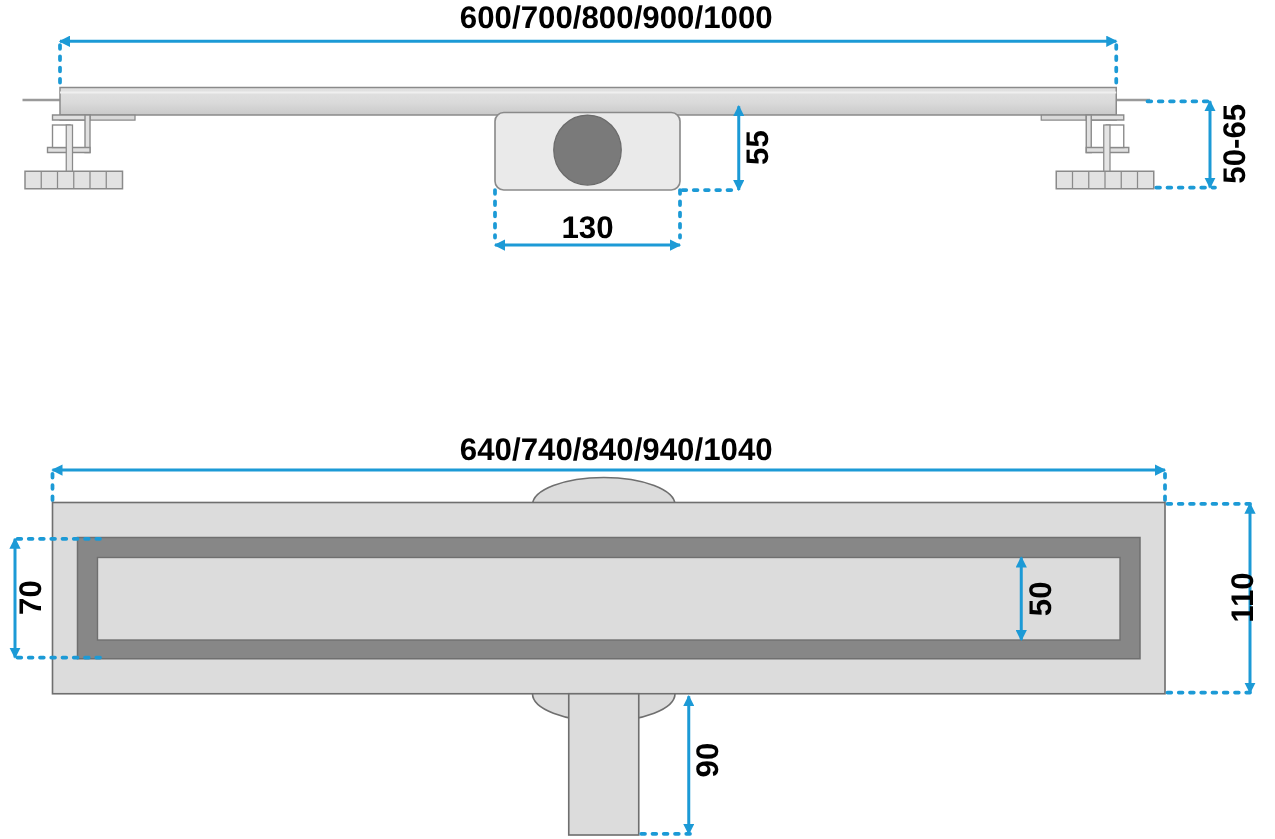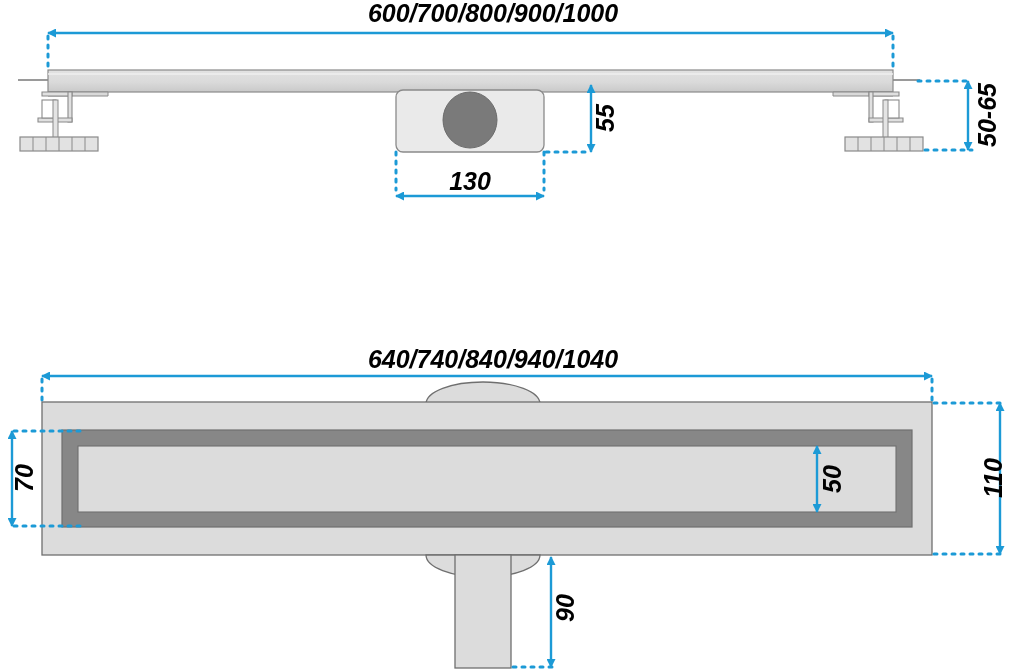--- a/index.html
+++ b/index.html
@@ -10,21 +10,20 @@
   body {
     width: 1020px;
     height: 671px;
     font-family: "Liberation Sans", sans-serif;
     overflow: hidden;
   }
   #drawing-root {
     position: relative;
     width: 1020px;
     height: 555px;
-    font-style: italic;
   }
   svg#technical-drawing {
     display: block;
     width: 1020px;
     height: 671px;
   }
   .dim-text {
     font-family: "Liberation Sans", sans-serif;
     font-weight: bold;
     fill: #000000;

